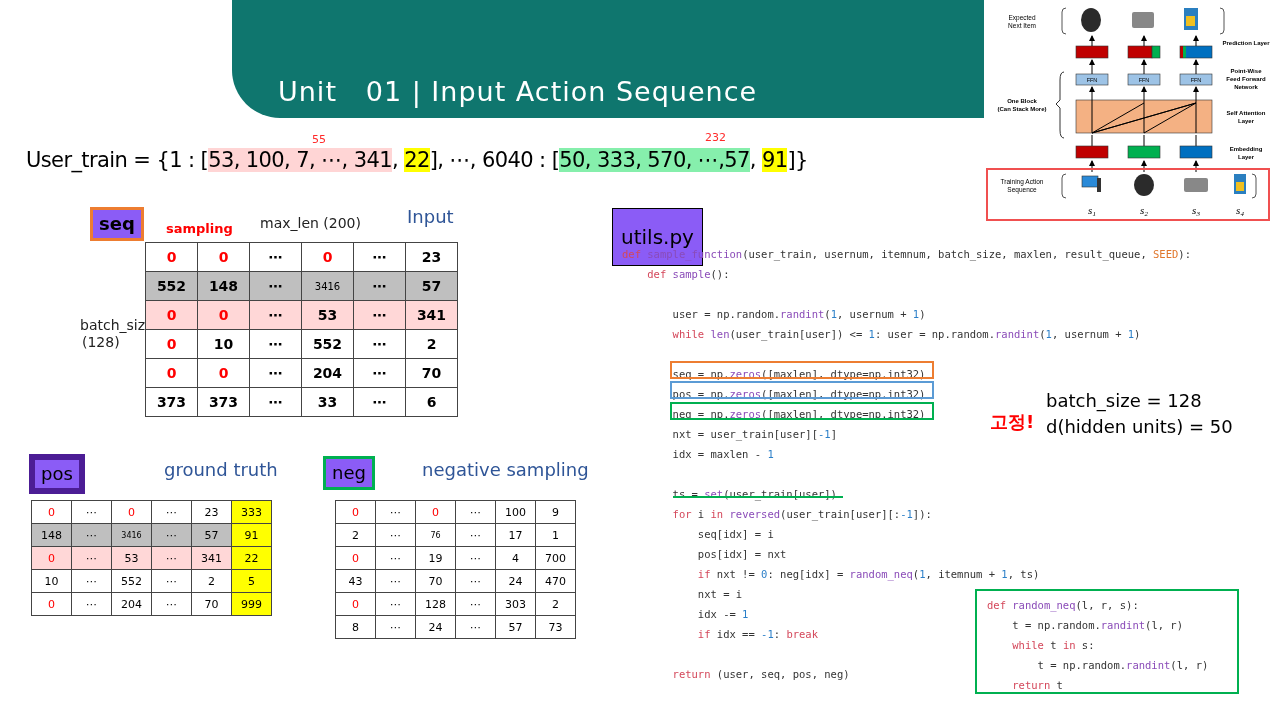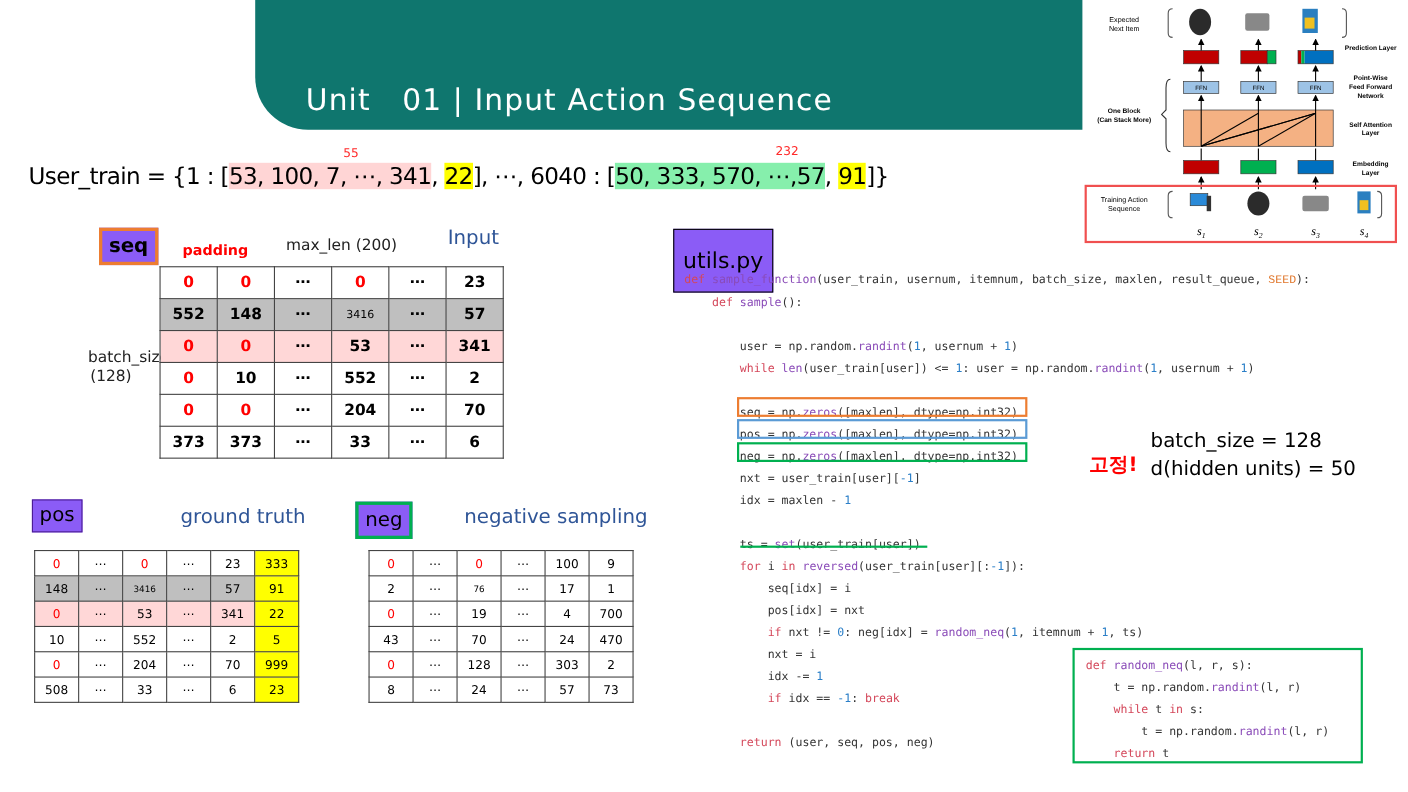--- a/index.html
+++ b/index.html
@@ -26,21 +26,21 @@
   .hl-gray { background: #86efac; }
   .hl-yellow { background: #ffff00; }
   .anno-red { position: absolute; color: #ff2a2a; font-size: 11px; }
 
   
   .lbl-box {
     position: absolute; font-size: 18px; font-weight: bold; padding: 2px 6px;
     background: #8b5cf6; line-height: 24px;
   }
   .lbl-orange { border: 3px solid #ed7d31; }
-  .lbl-blue { border: 1px solid #4c1d95; }
+  .lbl-blue { border: 6px solid #4c1d95; }
   .lbl-green { border: 3px solid #00b050; }
   .lbl-black { border: 1.5px solid #000; font-weight: normal; font-size: 20px; }
 
   .caption-blue { position: absolute; color: #2f5597; font-size: 18px; }
   .caption-small { position: absolute; font-size: 14px; color: #222; }
   .caption-red-bold { position: absolute; font-size: 13px; color: #ff0000; font-weight: bold; }
 
   
   table.grid { position: absolute; border-collapse: collapse; }
   table.grid td {
@@ -56,21 +56,21 @@
   td.ycol { background: #ffff00 !important; }
 
   
   .code {
     position: absolute; font-family: "DejaVu Sans Mono", monospace; font-size: 10.5px;
     color: #333; white-space: pre; line-height: 20px;
   }
   .kw { color: #d4475a; }
   .fn { color: #8a4bb8; }
   .num { color: #2b7fc8; }
-  .org { color: #e0762b; font-family: Liberation Mono, monospace; }
+  .org { color: #e0762b; }
   .code-box { position: absolute; border: 2px solid; height: 18px; }
 
   .random-box {
     position: absolute; left: 975px; top: 589px; width: 264px; height: 105px;
     border: 2px solid #00b050;
   }
 
   .params { position: absolute; left: 1046px; top: 388px; font-size: 18px; line-height: 26px; color: #000; }
   .gojeong { position: absolute; left: 990px; top: 410px; color: #ff0000; font-size: 18px; font-weight: bold; }
 
@@ -82,21 +82,21 @@
 
 <div class="banner">
   <div class="banner-title">Unit   01 | Input Action Sequence</div>
 </div>
 
 <div class="anno-red" style="left:312px; top:133px;">55</div>
 <div class="anno-red" style="left:705px; top:131px;">232</div>
 <div class="ut-line"><span>User_train = {1 : [</span><span class="hl-pink">53, 100, 7, ⋯, 341</span><span>, </span><span class="hl-yellow">22</span><span>], ⋯, 6040 : [</span><span class="hl-gray">50, 333, 570, ⋯,57</span><span>, </span><span class="hl-yellow">91</span><span>]}</span></div>
 
 <div class="lbl-box lbl-orange" style="left:90px; top:207px;">seq</div>
-<div class="caption-red-bold" style="left:166px; top:221px;">padding</div>
+<div class="caption-red-bold" style="left:166px; top:221px;">sampling</div>
 <div class="caption-small" style="left:260px; top:215px;">max_len (200)</div>
 <div class="caption-blue" style="left:407px; top:206px;">Input</div>
 <div class="caption-small" style="left:80px; top:317px;">batch_size</div>
 <div class="caption-small" style="left:82px; top:334px;text-align:right;">(128)</div>
 
 <table class="grid seq" style="left:145px; top:242px;">
   <tbody>
       <tr>
     <td class="red">0</td>
     <td class="red">0</td>
@@ -185,28 +185,20 @@
     <td>2</td>
     <td class="ycol">5</td>
   </tr>
   <tr>
     <td class="red">0</td>
     <td>⋯</td>
     <td>204</td>
     <td>⋯</td>
     <td>70</td>
     <td class="ycol">999</td>
-  </tr>
-  <tr>
-    <td>508</td>
-    <td>⋯</td>
-    <td>33</td>
-    <td>⋯</td>
-    <td>6</td>
-    <td class="ycol">23</td>
   </tr>
 </tbody>
   </table>
 
 <div class="lbl-box lbl-green" style="left:323px; top:456px; font-weight:normal;">neg</div>
 <div class="caption-blue" style="left:422px; top:459px;">negative sampling</div>
 
 <table class="grid small" style="left:335px; top:500px;">
   <tbody>
       <tr>

